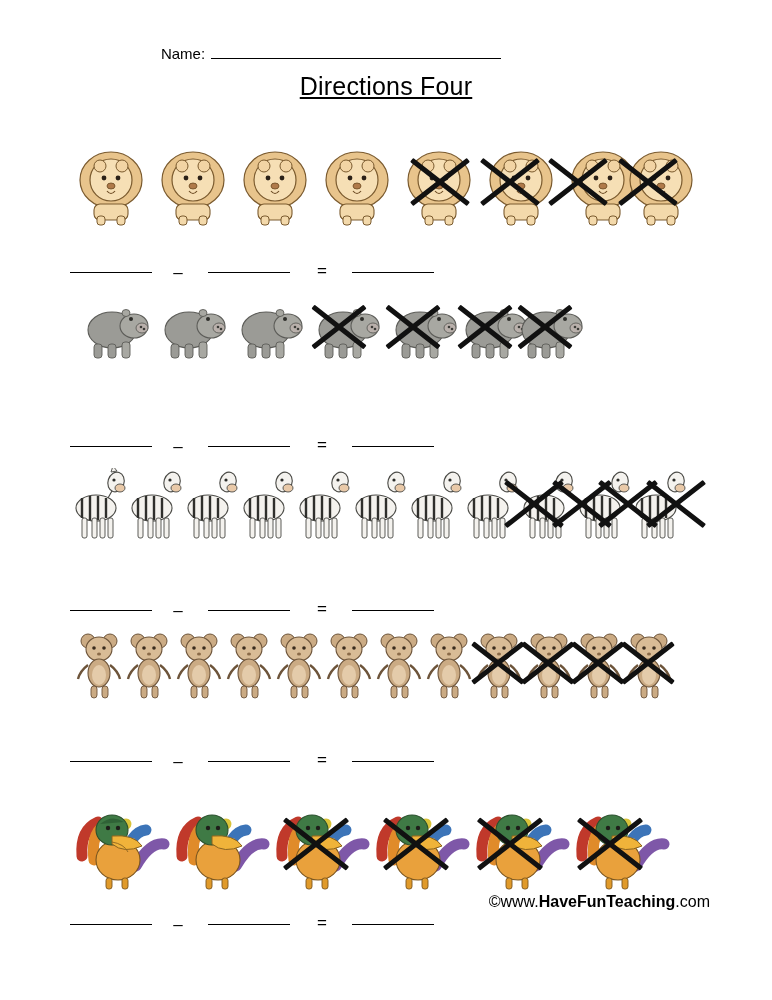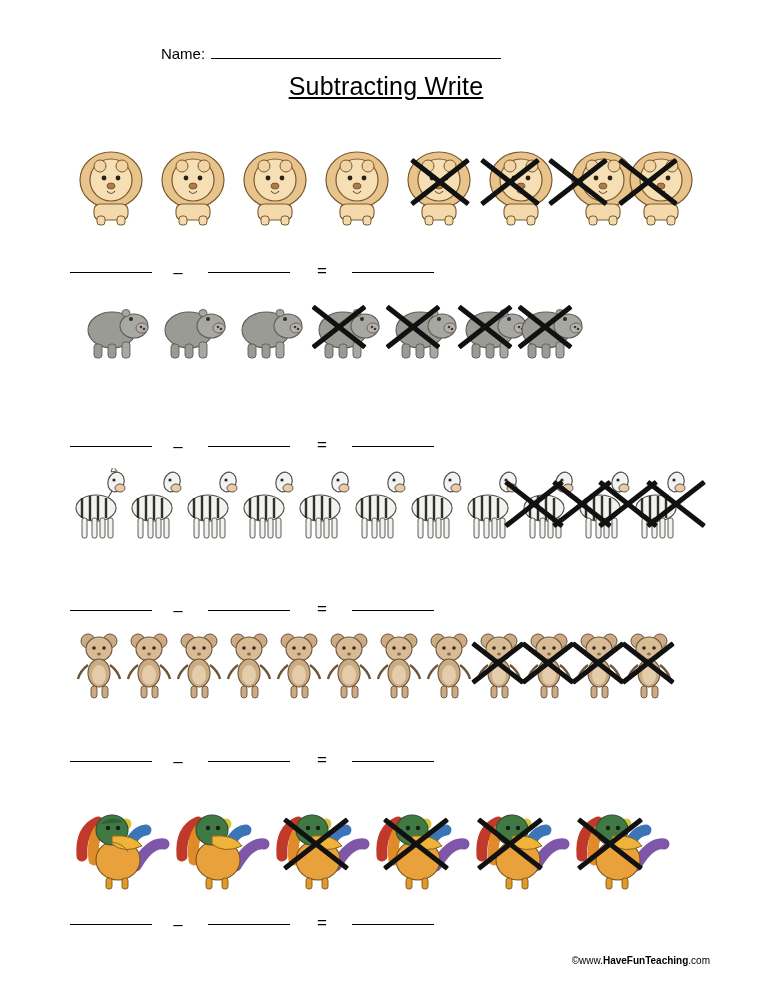--- a/index.html
+++ b/index.html
@@ -111,40 +111,40 @@
   .op {
     position: absolute;
     font-size: 17px;
     line-height: 1;
     text-align: center;
   }
 
   
   .footer {
     position: absolute;
-    top: 955px;
+    top: 893px;
     right: 62px;
-    font-size: 10px;
+    font-size: 16px;
     white-space: nowrap;
   }
   .footer b { font-weight: bold; }
 
   
   svg { display: block; }
 </style>
 </head>
 <body>
 
 <div class="page">
 
   <div class="name-line">
     <span class="name-label">Name:</span><span class="name-blank"></span>
   </div>
 
-  <div class="title">Subtracting Write</div>
+  <div class="title">Directions Four</div>
 
 
   <div class="problem" style="top:136px;">
     <div class="pictures">
 
       <div class="pic" style="left:70px;">
         <svg width="82" height="80" viewBox="0 0 82 80">
           <ellipse cx="41" cy="34" rx="31" ry="28" fill="#e8c48c" stroke="#7a5a2e" stroke-width="1.2"></ellipse>
           <circle cx="41" cy="34" r="21" fill="#f6dfb5" stroke="#7a5a2e" stroke-width="1.2"></circle>
           <ellipse cx="30" cy="20" rx="6" ry="6" fill="#f2d4a4" stroke="#7a5a2e" stroke-width="1"></ellipse>

